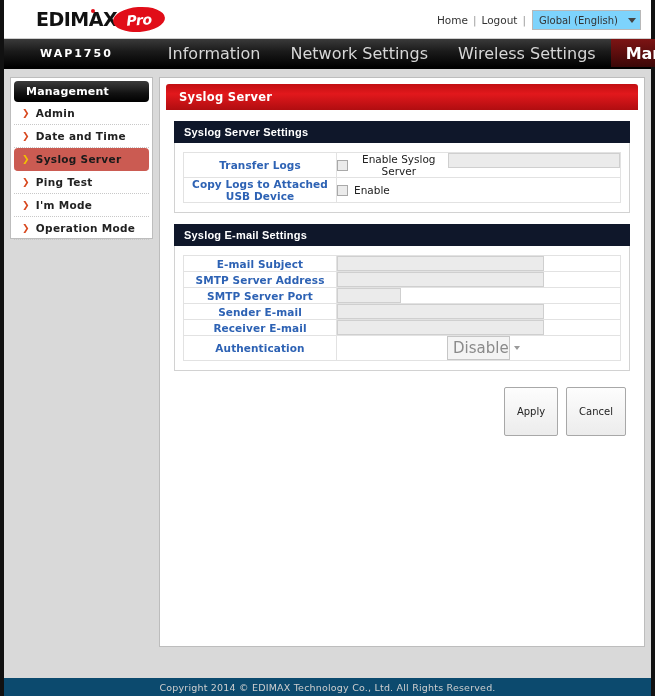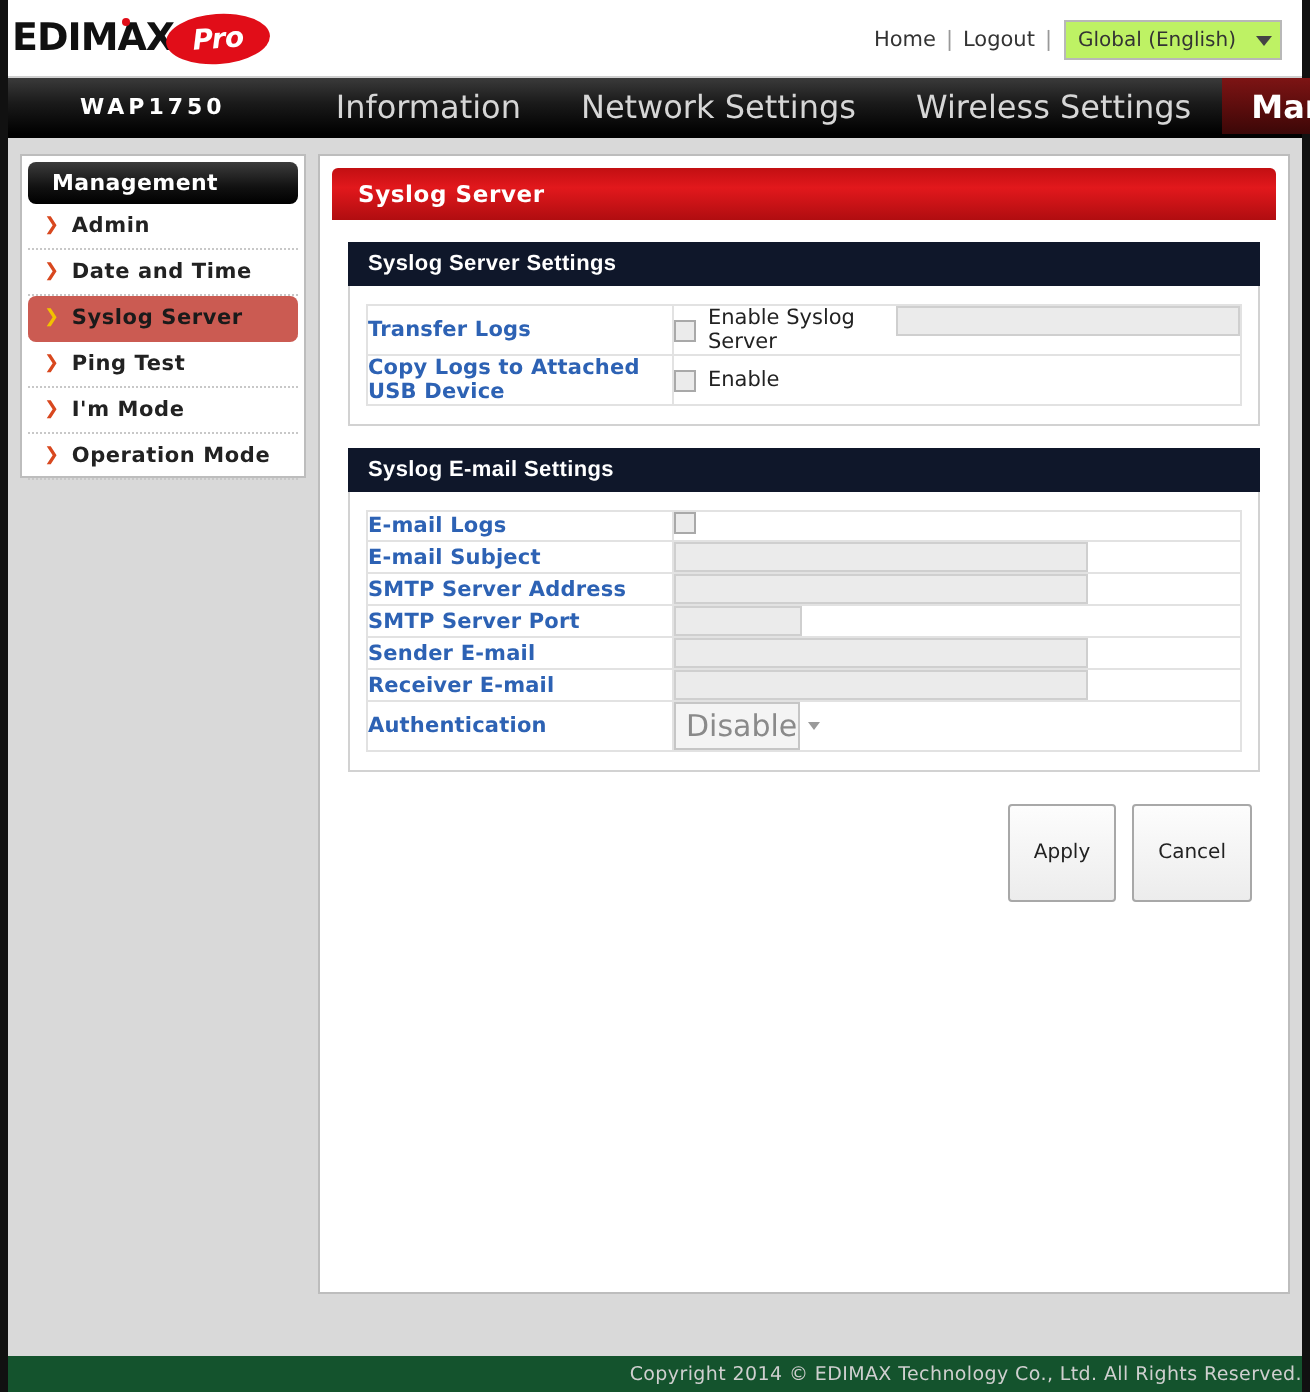--- a/index.html
+++ b/index.html
@@ -27,21 +27,21 @@
 
   
   .topbar {
     position: relative;
     height: 38px;
     background: #ffffff;
     border-bottom: 1px solid #cfcfcf;
   }
   .logo {
     position: absolute;
-    left: 2px;
+    left: 32px;
     top: 7px;
     height: 24px;
     display: flex;
     align-items: center;
   }
   .logo-text {
     font-family: "DejaVu Sans", sans-serif;
     font-weight: bold;
     font-size: 19px;
     letter-spacing: -0.5px;
@@ -90,21 +90,21 @@
     color: #333;
     text-decoration: none;
     padding: 0 5px;
   }
   .toplinks .sep {
     color: #999;
   }
   .langbox {
     margin-left: 6px;
     border: 1px solid #b8b8b8;
-    background: #bef264;
+    background: #7dd3fc;
     padding: 2px 4px 2px 6px;
     display: flex;
     align-items: center;
     gap: 10px;
     font-size: 10px;
     color: #333;
     height: 14px;
   }
   .caret-down {
     width: 0;
@@ -235,20 +235,21 @@
     font-weight: bold;
     font-size: 11px;
     padding: 5px 0 5px 10px;
     letter-spacing: 0.2px;
   }
   .sec-body {
     border: 1px solid #d2d2d2;
     border-top: none;
     background: #fff;
     padding: 9px 8px 9px 8px;
+    text-align: center;
   }
   table.form {
     width: 100%;
     border-collapse: collapse;
     table-layout: fixed;
   }
   table.form td {
     border: 1px solid #e2e2e2;
     padding: 0;
     vertical-align: middle;
@@ -333,26 +334,26 @@
     font-family: "DejaVu Sans", sans-serif;
   }
 
   
   .footer {
     position: absolute;
     left: 0;
     right: 0;
     bottom: 0;
     height: 18px;
-    background: #14532d;
+    background: #0c4a6e;
     color: #cfcfcf;
     font-size: 9.5px;
     display: flex;
     align-items: center;
-    justify-content: flex-end;
+    justify-content: center;
     letter-spacing: 0.2px;
   }
 </style>
 </head>
 <body>
 
 <div class="page">
 
   <div class="topbar">
     <div class="logo">
@@ -447,26 +448,20 @@
           </tbody>
             </table>
         </div>
       </div>
 
       <div class="panel">
         <div class="sec-header">Syslog E-mail Settings</div>
         <div class="sec-body">
           <table class="form">
             <tbody>
-                <tr>
-              <td class="lbl">E-mail Logs</td>
-              <td class="val">
-                <span class="cbox"></span>
-              </td>
-            </tr>
             <tr>
               <td class="lbl">E-mail Subject</td>
               <td class="val">
                 <div class="tbox wide"></div>
               </td>
             </tr>
             <tr>
               <td class="lbl">SMTP Server Address</td>
               <td class="val">
                 <div class="tbox wide"></div>

